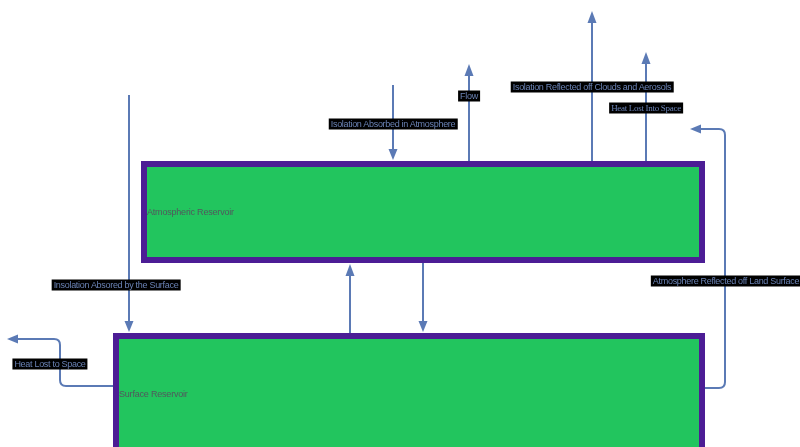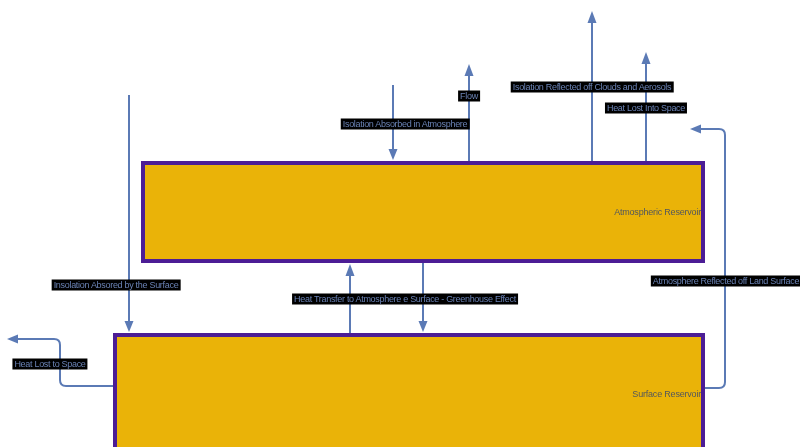--- a/index.html
+++ b/index.html
@@ -20,26 +20,26 @@
     stroke: #5B7AB5;
     stroke-width: 2;
     fill: none;
   }
   .arrow-layer polygon {
     fill: #5B7AB5;
     stroke: none;
   }
   .box {
     position: absolute;
-    background: #eab308;
-    border: 4px solid #4c1d95;
+    background: #22c55e;
+    border: 6px solid #4c1d95;
     box-sizing: border-box;
     display: flex;
     align-items: center;
-    justify-content: flex-end;
+    justify-content: flex-start;
   }
   .box-atmos { left: 141px; top: 161px; width: 564px; height: 102px; }
   .box-surface { left: 113px; top: 333px; width: 592px; height: 121px; }
   .box-label {
     color: #52575D;
     font-size: 9px;
     letter-spacing: -0.2px;
     white-space: nowrap;
   }
   .flow-label {
@@ -90,29 +90,28 @@
   </svg>
 
   <div class="box box-atmos">
     <span class="box-label">Atmospheric Reservoir</span>
   </div>
 
   <div class="box box-surface">
     <span class="box-label">Surface Reservoir</span>
   </div>
 
-  <div class="flow-label" style="left:393px; top:124px;margin-left:12px;">Isolation Absorbed in Atmosphere</div>
+  <div class="flow-label" style="left:393px; top:124px;">Isolation Absorbed in Atmosphere</div>
 
   <div class="flow-label" style="left:469px; top:96px;">Flow</div>
 
   <div class="flow-label" style="left:592px; top:87px;">Isolation Reflected off Clouds and Aerosols</div>
 
-  <div class="flow-label" style="left:646px; top:108px;">Heat Lost Into Space</div>
+  <div class="flow-label" style="left:646px; top:108px;font-family:Liberation Serif, serif;">Heat Lost Into Space</div>
 
   <div class="flow-label" style="left:116px; top:285px;">Insolation Absored by the Surface</div>
 
   <div class="flow-label" style="left:50px; top:364px;">Heat Lost to Space</div>
 
-  <div class="flow-label" style="left:405px; top:299px;">Heat Transfer to Atmosphere e Surface - Greenhouse Effect</div>
 
   <div class="flow-label" style="left:726px; top:281px;">Atmosphere Reflected off Land Surface</div>
 
 </div>
 
 </body></html>

